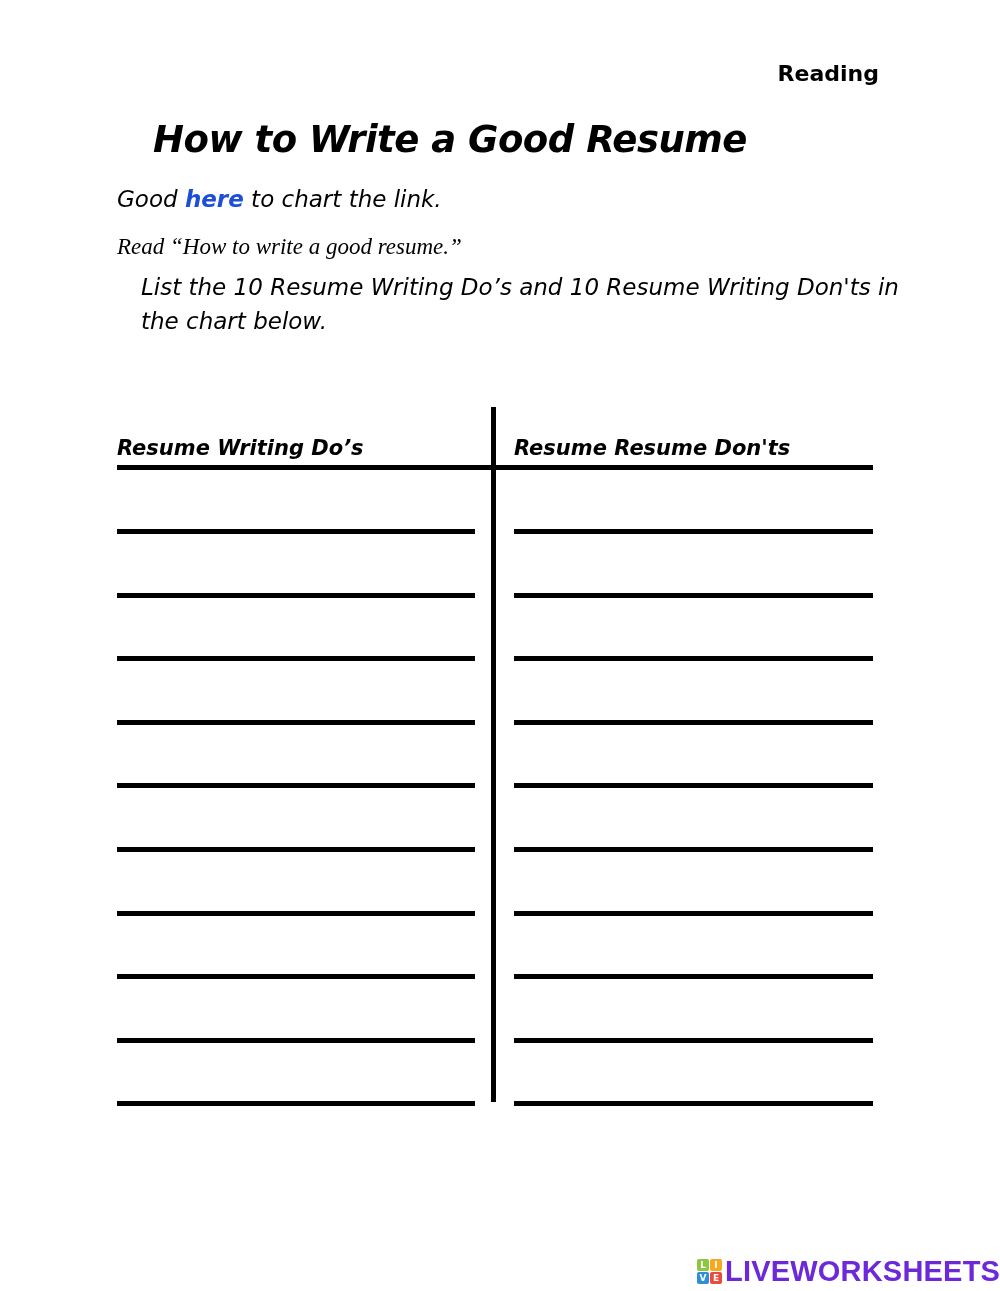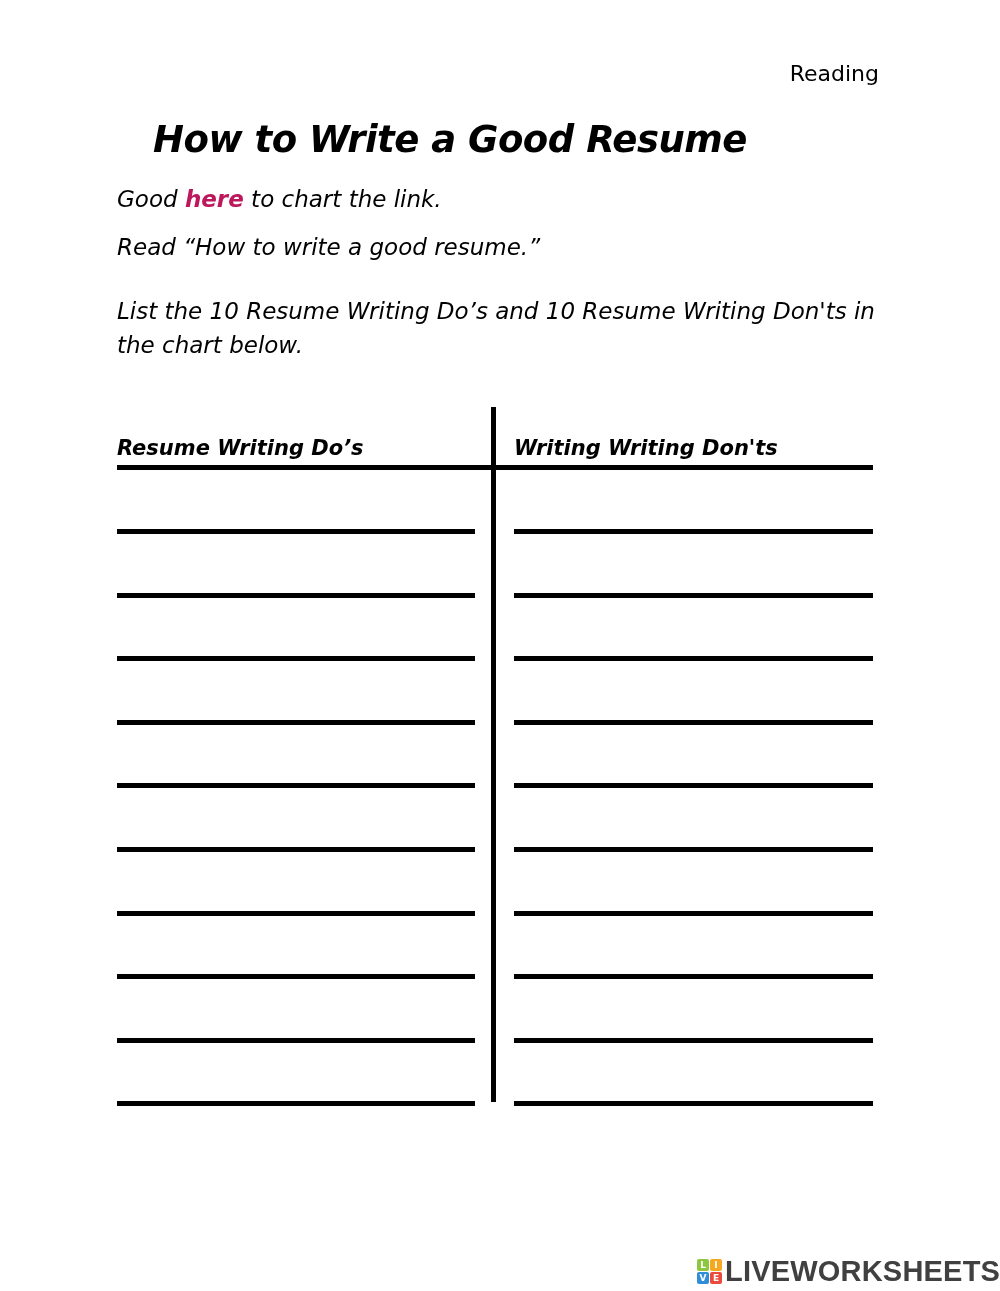--- a/index.html
+++ b/index.html
@@ -1,45 +1,45 @@
 <!DOCTYPE html>
 <html><head>
 <meta charset="utf-8">
 <style>
   html, body { margin:0; padding:0; background:#fff; }
   body { width:1000px; height:1291px; position:relative; overflow:hidden; font-family:"DejaVu Sans", sans-serif; color:#000; }
   .abs { position:absolute; }
-  .reading { right:121px; top:61px; font-weight:normal; font-size:22px; }
+  .reading { right:121px; top:61px; font-weight:bold; font-size:22px; }
   .title { left:0; width:900px; text-align:center; top:118px; font-size:37px; font-weight:bold; font-style:italic; letter-spacing:-0.5px; }
   .instr { left:117px; font-size:23px; font-style:italic; line-height:34px; width:780px; }
   .instr b { font-weight:bold; }
-  .link { color:#be185d; text-decoration:none; cursor:pointer; }
+  .link { color:#1d4ed8; text-decoration:none; cursor:pointer; }
   .col-head { top:436px; font-size:21px; font-weight:bold; font-style:italic; }
   .hline { height:5px; background:#000; }
   .vline { left:491px; top:407px; width:5px; height:695px; background:#000; }
   .answer { background:transparent; border:none; outline:none; height:44px; font-family:"DejaVu Sans", sans-serif; font-size:16px; }
   .logo { left:697px; top:1255px; display:flex; align-items:center; }
   .logo-grid { display:grid; grid-template-columns:12px 12px; grid-template-rows:12px 12px; gap:1px; margin-right:3px; }
   .logo-grid span { font-size:9px; font-weight:bold; color:#fff; display:flex; align-items:center; justify-content:center; border-radius:2px; }
   .logo-text { font-size:29px; font-weight:bold; color:#1f3c78; letter-spacing:0.2px; font-family:"Liberation Sans", sans-serif; }
 </style>
 </head>
 <body>
 
 <div class="abs reading">Reading</div>
 <div class="abs title">How to Write a Good Resume</div>
 
 <div class="abs instr" style="top:182px;">
   <span>Good </span><b><a class="link">here</a></b><span> to chart the link.</span>
 </div>
-<div class="abs instr" style="top:230px;">Read “How to write a good resume.”</div>
-<div class="abs instr" style="top:294px;">List the 10 Resume Writing Do’s and 10 Resume Writing Don'ts in the chart below.</div>
+<div class="abs instr" style="top:230px;font-family:Liberation Serif, serif;">Read “How to write a good resume.”</div>
+<div class="abs instr" style="top:270px;margin-left:24px;">List the 10 Resume Writing Do’s and 10 Resume Writing Don'ts in the chart below.</div>
 
 <div class="abs col-head" style="left:117px;width:360px;">Resume Writing Do’s</div>
-<div class="abs col-head" style="left:514px;width:360px;">Writing Writing Don'ts</div>
+<div class="abs col-head" style="left:514px;width:360px;">Resume Resume Don'ts</div>
 <div class="abs hline" style="left:117px;top:465px;width:756px;"></div>
 <div class="abs vline"></div>
 
 <div id="rows">
     <input type="text" class="abs answer" style="left: 117px; top: 485px; width: 358px;">
     <div class="abs hline" style="left: 117px; top: 529px; width: 358px;"></div>
     <input type="text" class="abs answer" style="left: 514px; top: 485px; width: 359px;">
     <div class="abs hline" style="left: 514px; top: 529px; width: 359px;"></div>
     <input type="text" class="abs answer" style="left: 117px; top: 548.6px; width: 358px;">
     <div class="abs hline" style="left: 117px; top: 592.6px; width: 358px;"></div>
@@ -79,14 +79,14 @@
     <div class="abs hline" style="left: 514px; top: 1101.4px; width: 359px;"></div>
   </div>
 
 <div class="abs logo">
   <div class="logo-grid">
     <span id="lg0" style="background: rgb(141, 198, 63);">L</span>
     <span id="lg1" style="background: rgb(247, 168, 35);">I</span>
     <span id="lg2" style="background: rgb(46, 143, 216);">V</span>
     <span id="lg3" style="background: rgb(233, 75, 60);">E</span>
   </div>
-  <span class="logo-text" style="color: #404040;">LIVEWORKSHEETS</span>
+  <span class="logo-text" style="color: #6d28d9;">LIVEWORKSHEETS</span>
 </div>
 
 </body></html>

